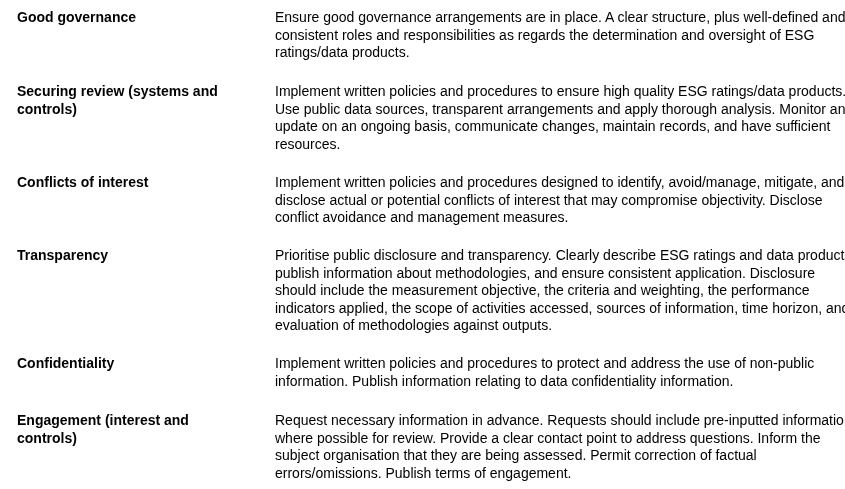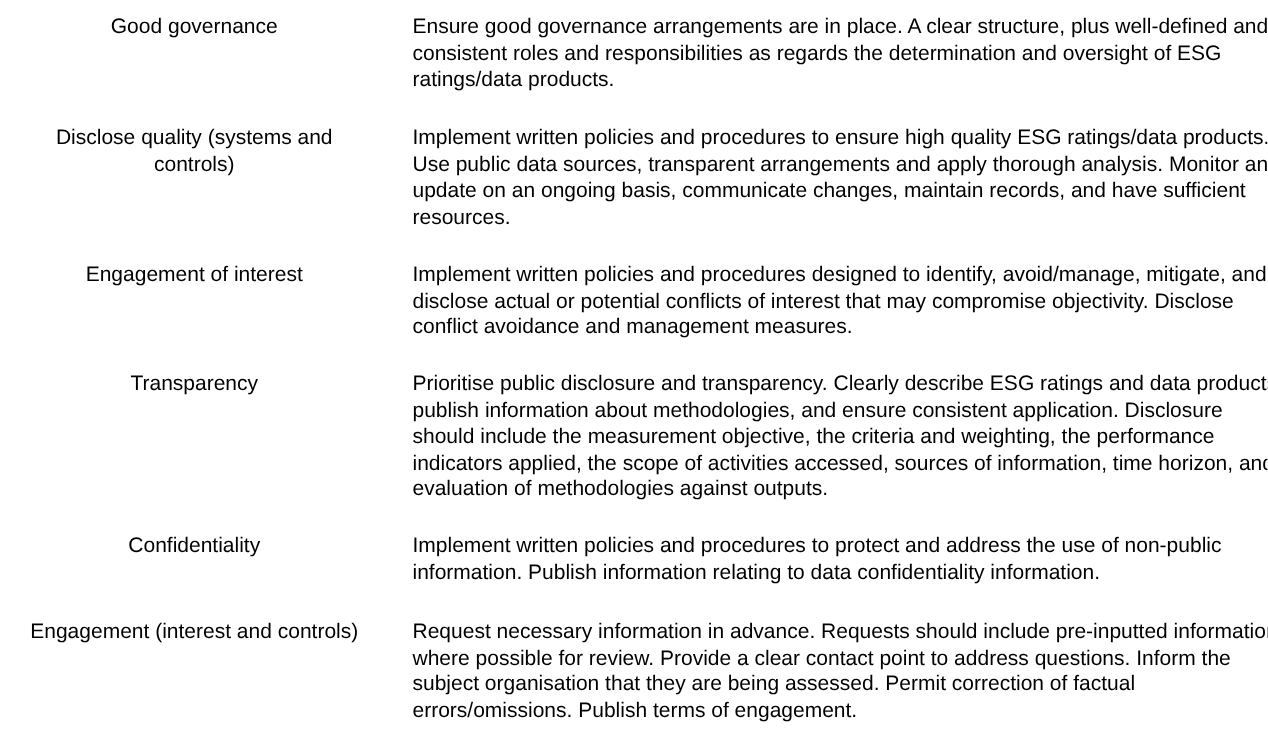--- a/index.html
+++ b/index.html
@@ -19,46 +19,45 @@
     }
     .row {
       position: absolute;
       left: 0;
       width: 845px;
     }
     .label {
       position: absolute;
       left: 17px;
       width: 225px;
-      font-weight: normal;
-      text-align: center;
+      font-weight: bold;
     }
     .desc {
       position: absolute;
       left: 244px;
       width: 585px;
       margin-left: 31px;
     }
   </style>
 </head>
 <body>
 
 <div>
   <div class="row" style="top:9px;">
     <div class="label">Good governance</div>
     <div class="desc">Ensure good governance arrangements are in place. A clear structure, plus well-defined and consistent roles and responsibilities as regards the determination and oversight of ESG ratings/data products.</div>
   </div>
 
   <div class="row" style="top:83px;">
-    <div class="label">Disclose quality (systems and controls)</div>
+    <div class="label">Securing review (systems and controls)</div>
     <div class="desc">Implement written policies and procedures to ensure high quality ESG ratings/data products. Use public data sources, transparent arrangements and apply thorough analysis. Monitor and update on an ongoing basis, communicate changes, maintain records, and have sufficient resources.</div>
   </div>
 
   <div class="row" style="top:174px;">
-    <div class="label">Engagement of interest</div>
+    <div class="label">Conflicts of interest</div>
     <div class="desc">Implement written policies and procedures designed to identify, avoid/manage, mitigate, and disclose actual or potential conflicts of interest that may compromise objectivity. Disclose conflict avoidance and management measures.</div>
   </div>
 
   <div class="row" style="top:247px;">
     <div class="label">Transparency</div>
     <div class="desc">Prioritise public disclosure and transparency. Clearly describe ESG ratings and data products, publish information about methodologies, and ensure consistent application. Disclosure should include the measurement objective, the criteria and weighting, the performance indicators applied, the scope of activities accessed, sources of information, time horizon, and evaluation of methodologies against outputs.</div>
   </div>
 
   <div class="row" style="top:355px;">
     <div class="label">Confidentiality</div>

